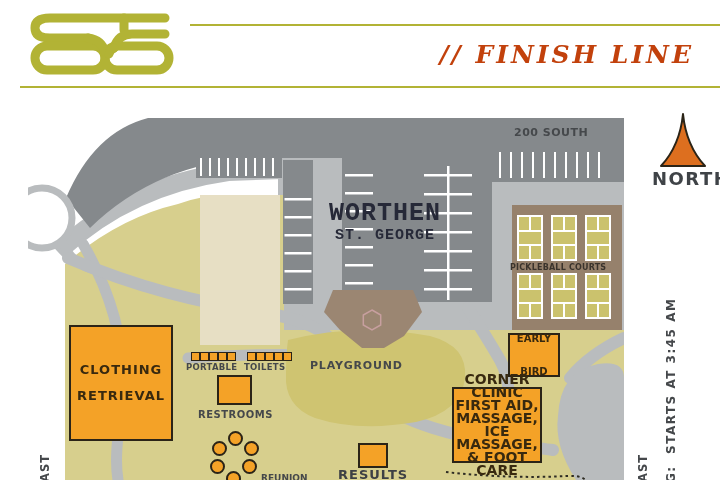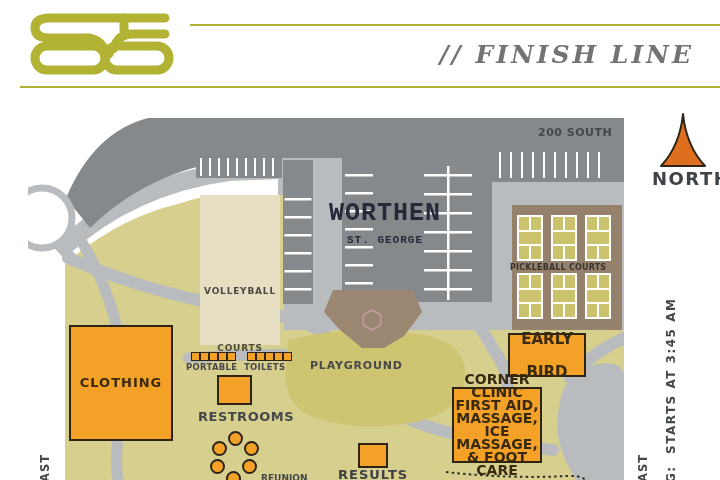--- a/index.html
+++ b/index.html
@@ -4,56 +4,56 @@
 <style>
   html,body{margin:0;padding:0;background:#fff;}
   body{width:720px;height:480px;position:relative;overflow:hidden;
        font-family:"DejaVu Sans","Liberation Sans",sans-serif;}
   .abs{position:absolute;}
 
   
   #logo{left:28px;top:8px;}
   #rule-top{left:190px;top:24px;width:530px;height:2px;background:#b2b335;}
   #rule-mid{left:20px;top:86px;width:700px;height:2px;background:#b2b335;}
-  #finish{right:26px;top:40px;color:#737373;
+  #finish{right:26px;top:40px;color:#c2410c;
           font-family:"DejaVu Serif","Liberation Serif",serif;
           font-style:italic;font-weight:bold;font-size:25px;letter-spacing:3px;
           white-space:pre;}
 
   
   #map{left:28px;top:116px;width:596px;height:364px;overflow:hidden;}
   #map > *{position:absolute;}
 
   .mlabel{font-weight:bold;color:#45484b;white-space:pre;}
   #bus-note{left:42px;top:5px;font-size:11px;letter-spacing:.3px;line-height:15px;}
-  #street-top{left:510px;top:10px;font-size:11px;letter-spacing:.5px;}
+  #street-top{left:486px;top:10px;font-size:11px;letter-spacing:.5px;}
 
   #park-title{left:267px;top:84px;width:180px;text-align:center;color:#262938;
               font-family:Liberation Mono, monospace;font-weight:bold;}
   #park-title .t1{font-size:25px;line-height:27px;letter-spacing:1px;}
-  #park-title .t3{font-size:11px;margin-top:7px;letter-spacing:1px;}
+  #park-title .t3{font-size:15px;letter-spacing:1px;}
 
   #volleyball-label{left:172px;top:128px;width:80px;text-align:center;
                     font-size:9px;line-height:19px;letter-spacing:.8px;color:#4c4a3e;}
   #pickleball-label{left:482px;top:147px;width:114px;text-align:left;
                     font-size:8px;letter-spacing:.2px;color:#3a332c;}
   #playground-label{left:282px;top:243px;font-size:11px;letter-spacing:.8px;}
   #portable-label{left:158px;top:246px;font-size:8.5px;letter-spacing:.3px;}
-  #restrooms-label{left:170px;top:293px;font-size:13px;letter-spacing:.5px;}
+  #restrooms-label{left:170px;top:293px;font-size:10px;letter-spacing:.5px;}
   #reunion-label{left:233px;top:327px;font-size:9px;line-height:14px;}
   #results-label{left:310px;top:351px;font-size:13px;letter-spacing:1px;color:#3d4044;}
 
   .obox{background:#f4a227;border:2px solid #2b2417;box-sizing:border-box;
         display:flex;flex-direction:column;align-items:center;justify-content:center;
         text-align:center;color:#38290f;font-weight:bold;}
   #clothing-box{left:41px;top:209px;width:104px;height:116px;font-size:13px;
                 letter-spacing:1px;line-height:26px;justify-content:center;}
   #restrooms-box{left:189px;top:259px;width:35px;height:30px;}
   #results-box{left:330px;top:327px;width:30px;height:25px;}
-  #earlybird-box{left:480px;top:217px;width:78px;height:44px;font-size:15px;line-height:14px;gap:19px;}
+  #earlybird-box{left:480px;top:217px;width:52px;height:44px;font-size:10px;line-height:14px;gap:19px;}
   #clinic-box{left:424px;top:271px;width:90px;height:76px;font-size:14px;line-height:13px;}
 
   .tsq{width:7px;height:7px;background:#f4a227;border:1px solid #2b2417;}
   .rc{width:11px;height:11px;border-radius:50%;background:#f4a227;border:2px solid #2b2417;}
 
   
   #north-arrow{left:660px;top:112px;}
   #north-label{left:652px;top:168px;width:62px;text-align:center;font-weight:bold;
                font-size:18px;letter-spacing:1.5px;color:#3f4347;}
   .vlabel{transform:rotate(-90deg);transform-origin:0 0;font-weight:bold;
@@ -202,24 +202,20 @@
 
   <div id="bus-note" class="mlabel">
   </div>
   <div id="street-top" class="mlabel">200 SOUTH</div>
 
   <div id="park-title">
     <div class="t1">WORTHEN</div>
     <div class="t3">ST. GEORGE</div>
   </div>
 
-  <div id="volleyball-label" class="mlabel">
-    <div>VOLLEYBALL</div>
-    <div>COURTS</div>
-  </div>
   <div id="pickleball-label" class="mlabel">PICKLEBALL COURTS</div>
   <div id="playground-label" class="mlabel">PLAYGROUND</div>
 
   <div class="tsq abs" style="left:163px;top:236px;"></div>
   <div class="tsq abs" style="left:172px;top:236px;"></div>
   <div class="tsq abs" style="left:181px;top:236px;"></div>
   <div class="tsq abs" style="left:190px;top:236px;"></div>
   <div class="tsq abs" style="left:199px;top:236px;"></div>
   <div class="tsq abs" style="left:219px;top:236px;"></div>
   <div class="tsq abs" style="left:228px;top:236px;"></div>
@@ -240,20 +236,21 @@
   <div id="reunion-label" class="mlabel">
     <div>REUNION</div>
     
   </div>
 
   <div id="results-box" class="obox"></div>
   <div id="results-label" class="mlabel">RESULTS</div>
 
   <div id="clothing-box" class="obox">
     <div>CLOTHING</div>
+    <div>RETRIEVAL</div>
   </div>
 
   <div id="earlybird-box" class="obox">
     <div>EARLY</div>
     <div>BIRD</div>
   </div>
 
   <div id="clinic-box" class="obox">
     <div>CORNER CLINIC</div>
     <div>FIRST AID,</div>

